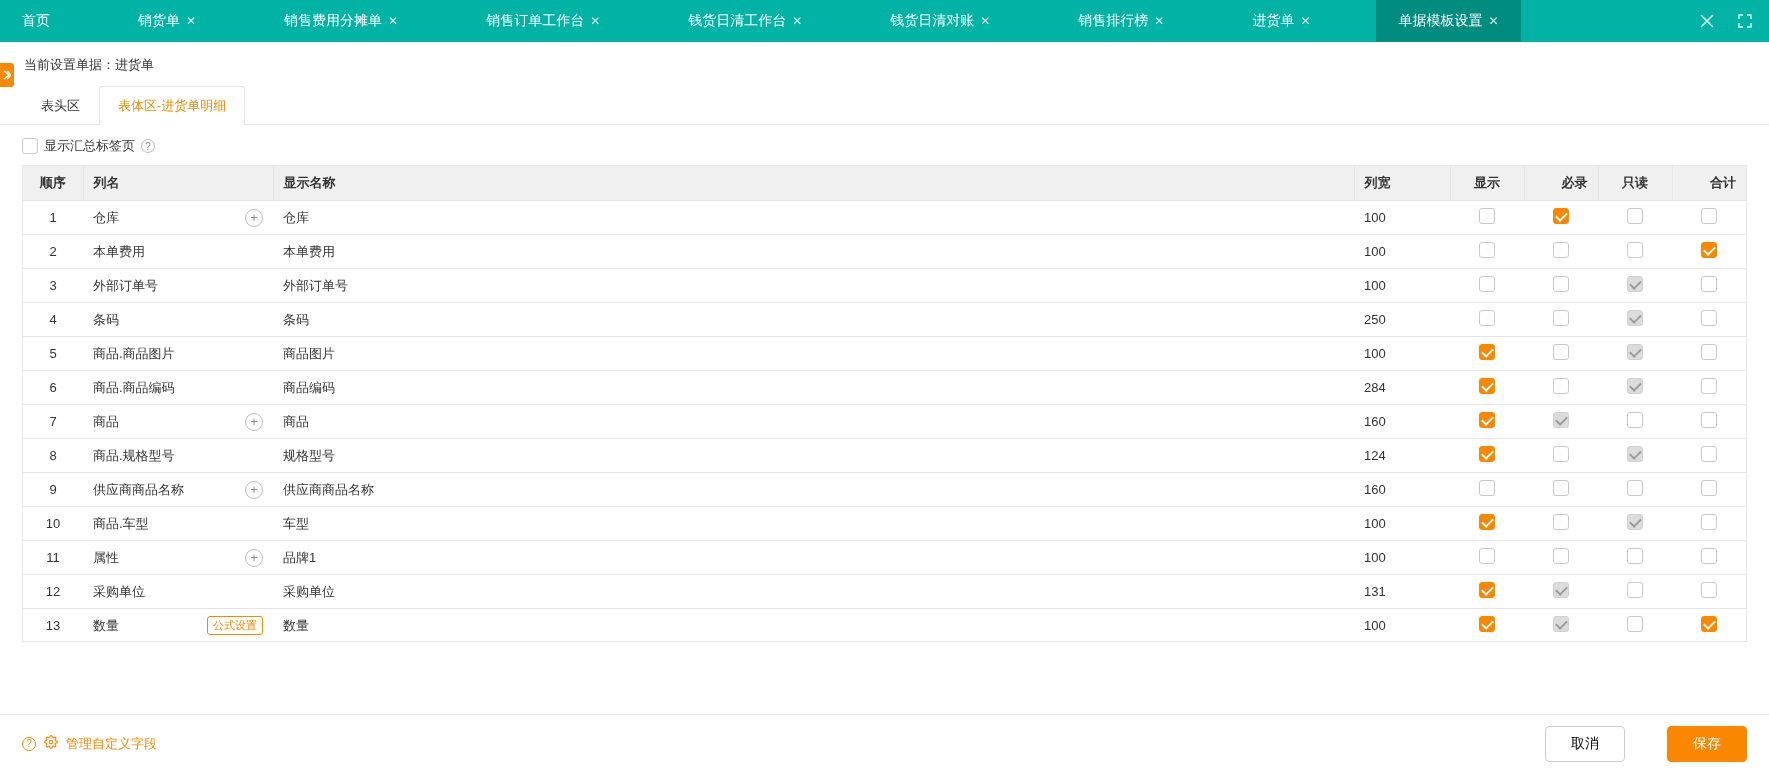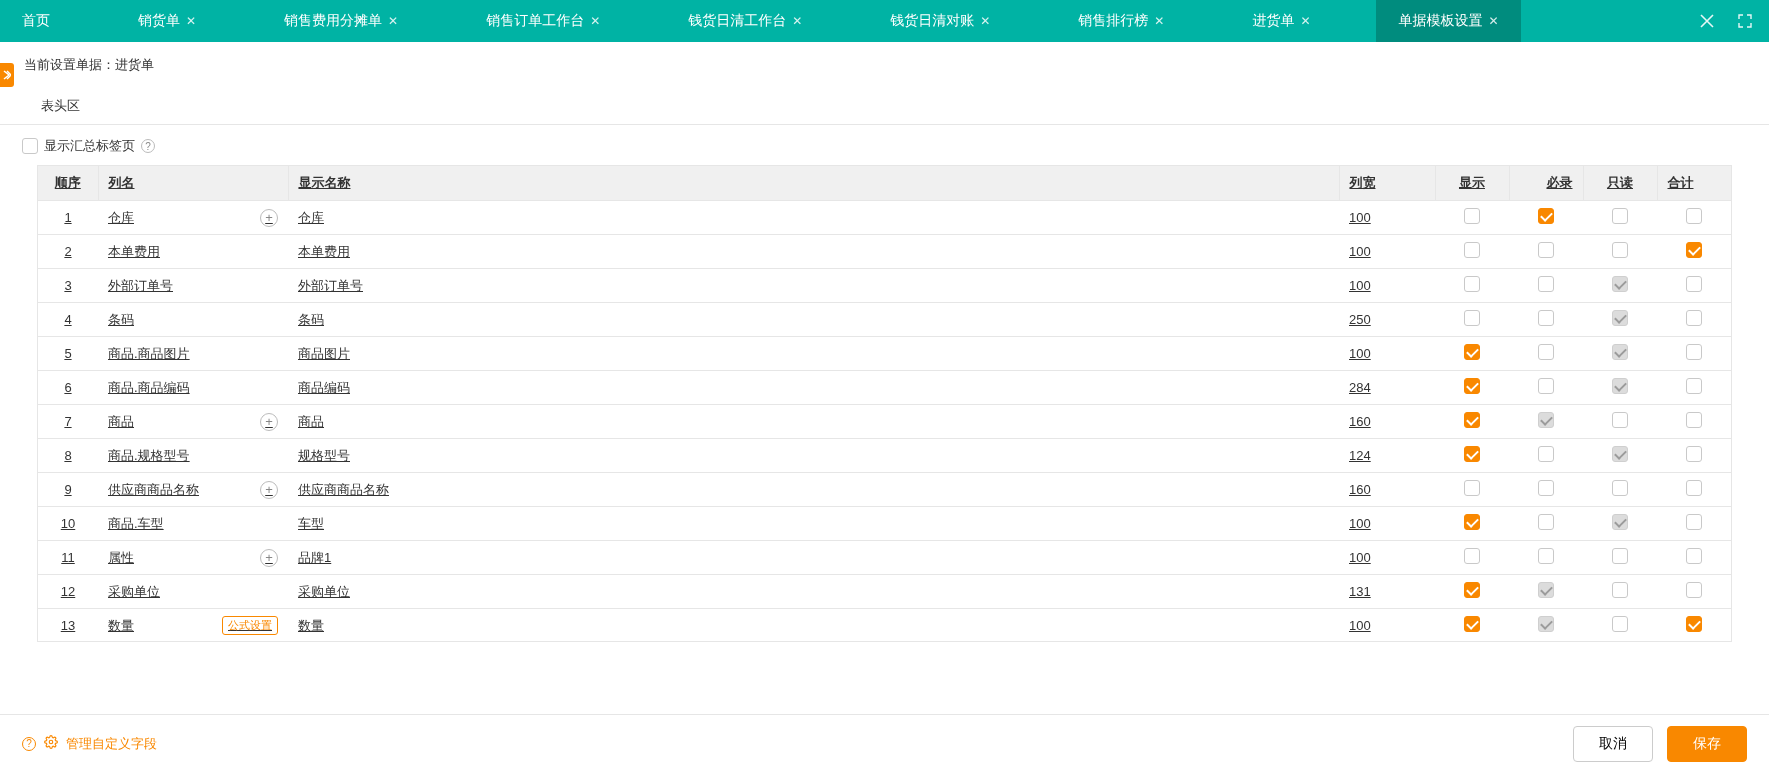--- a/index.html
+++ b/index.html
@@ -35,21 +35,21 @@
   
   .inner-tabs{display:flex;border-bottom:1px solid var(--border);padding:0 22px;}
   .inner-tab{padding:10px 18px;cursor:pointer;color:var(--text);border:1px solid transparent;border-bottom:none;margin-bottom:-1px;}
   .inner-tab.active{color:var(--orange);border-color:var(--border);background:#fff;border-radius:4px 4px 0 0;}
 
   
   .option-row{padding:12px 22px 10px 22px;display:flex;align-items:center;gap:6px;color:var(--text);}
   .option-row .help{display:inline-flex;width:14px;height:14px;border:1px solid #bbb;border-radius:50%;align-items:center;justify-content:center;font-size:10px;color:#888;cursor:pointer;}
 
   
-  .table-wrap{margin:0 37px;border:1px solid var(--border);height:477px;position:relative;overflow:hidden;text-decoration:underline;}
+  .table-wrap{margin:0 22px;border:1px solid var(--border);height:477px;position:relative;overflow:hidden;}
   .table-scroll{height:100%;overflow-y:auto;}
   table{border-collapse:collapse;width:100%;table-layout:fixed;}
   thead th{background:var(--header-bg);font-weight:600;text-align:left;padding:8px 10px;border-bottom:1px solid var(--border);font-size:13px;position:sticky;top:0;}
   thead th:not(:first-child){border-left:1px solid var(--border);}
   tbody td{padding:7px 10px;border-bottom:1px solid var(--border);font-size:13px;vertical-align:middle;}
   .col-seq{width:60px;text-align:center;}
   .col-name{width:190px;}
   .col-disp{}
   .col-width{width:96px;}
   .col-chk{width:74px;text-align:center;}
@@ -72,21 +72,21 @@
   .table-scroll::-webkit-scrollbar-track{background:#f3f3f3;}
 
   
   .footer{position:absolute;left:0;right:0;bottom:0;height:58px;border-top:1px solid var(--border);display:flex;align-items:center;justify-content:space-between;padding:0 22px;background:#fff;}
   .footer-left{display:flex;align-items:center;gap:8px;color:var(--orange);}
   .footer-left .help{display:inline-flex;width:14px;height:14px;border:1px solid var(--orange);border-radius:50%;align-items:center;justify-content:center;font-size:10px;color:var(--orange);}
   .footer-left .gear{color:var(--orange);}
   .footer-left a{color:var(--orange);text-decoration:none;cursor:pointer;}
   .footer-right{display:flex;gap:14px;}
   .btn{min-width:80px;height:36px;border-radius:4px;border:1px solid #ccc;background:#fff;cursor:pointer;font-size:14px;}
-  .btn.primary{background:var(--orange);border-color:var(--orange);color:#fff;}
+  .btn.primary{background:var(--orange);border-color:var(--orange);color:#fff;margin-left:28px;}
 </style>
 </head>
 <body>
 
 <div class="topbar">
   <div class="tabs" id="top-tabs">
       <div class="tab">
         <span>首页</span>
       </div>
       <div class="tab">
@@ -142,20 +142,21 @@
       <path d="M4 1 L8 5 L4 9" fill="none" stroke="#fff" stroke-width="1.5"></path>
     </svg>
 </div>
 
 <div class="current-doc">
   <span>当前设置单据：</span><span>进货单</span>
 </div>
 
 <div class="inner-tabs" id="inner-tabs">
     <div class="inner-tab">表头区</div>
+    <div class="inner-tab active">表体区-进货单明细</div>
   </div>
 
 <div class="option-row">
   <span class="chk"></span>
   <span>显示汇总标签页</span>
   <span class="help">?</span>
 </div>
 
 <div class="table-wrap">
   <div class="table-scroll">
@@ -172,21 +173,21 @@
       </colgroup>
       <thead>
         <tr>
           <th class="col-seq" style="text-align:center">顺序</th>
           <th>列名</th>
           <th>显示名称</th>
           <th>列宽</th>
           <th style="text-align:center">显示</th>
           <th style="text-align:right">必录</th>
           <th style="text-align:center">只读</th>
-          <th style="text-align:left">合计</th>
+          <th style="text-align:right">合计</th>
         </tr>
       </thead>
       <tbody id="tbody">
           <tr>
             <td class="seq-cell">1</td>
             <td>
               <div class="name-cell">
                 <span>仓库</span>
                 <span class="plus-btn">+</span>
               </div>

